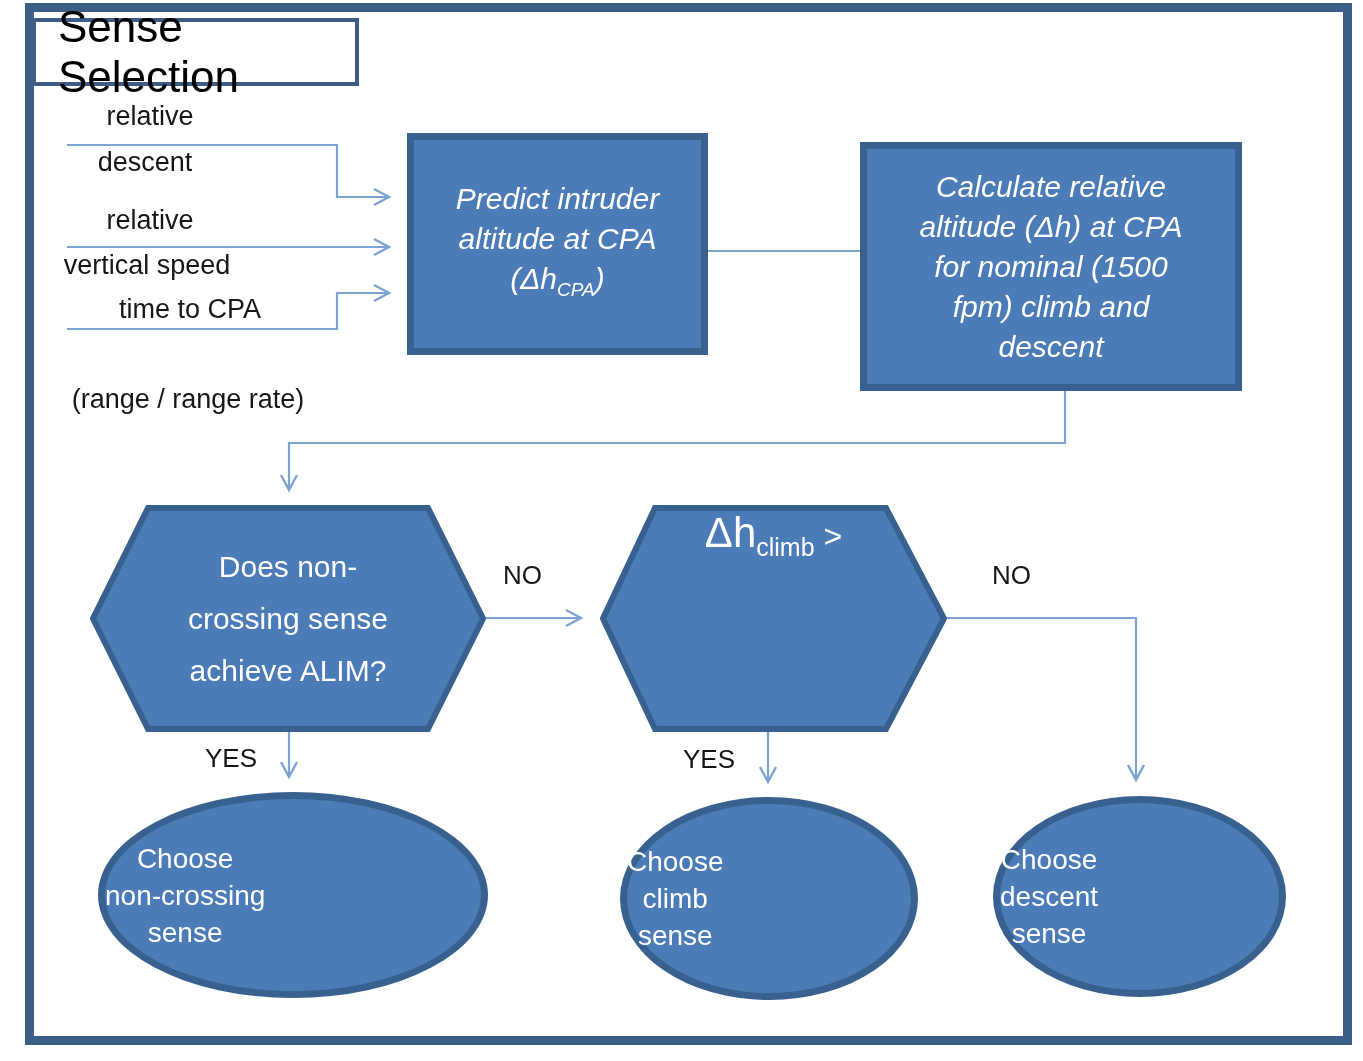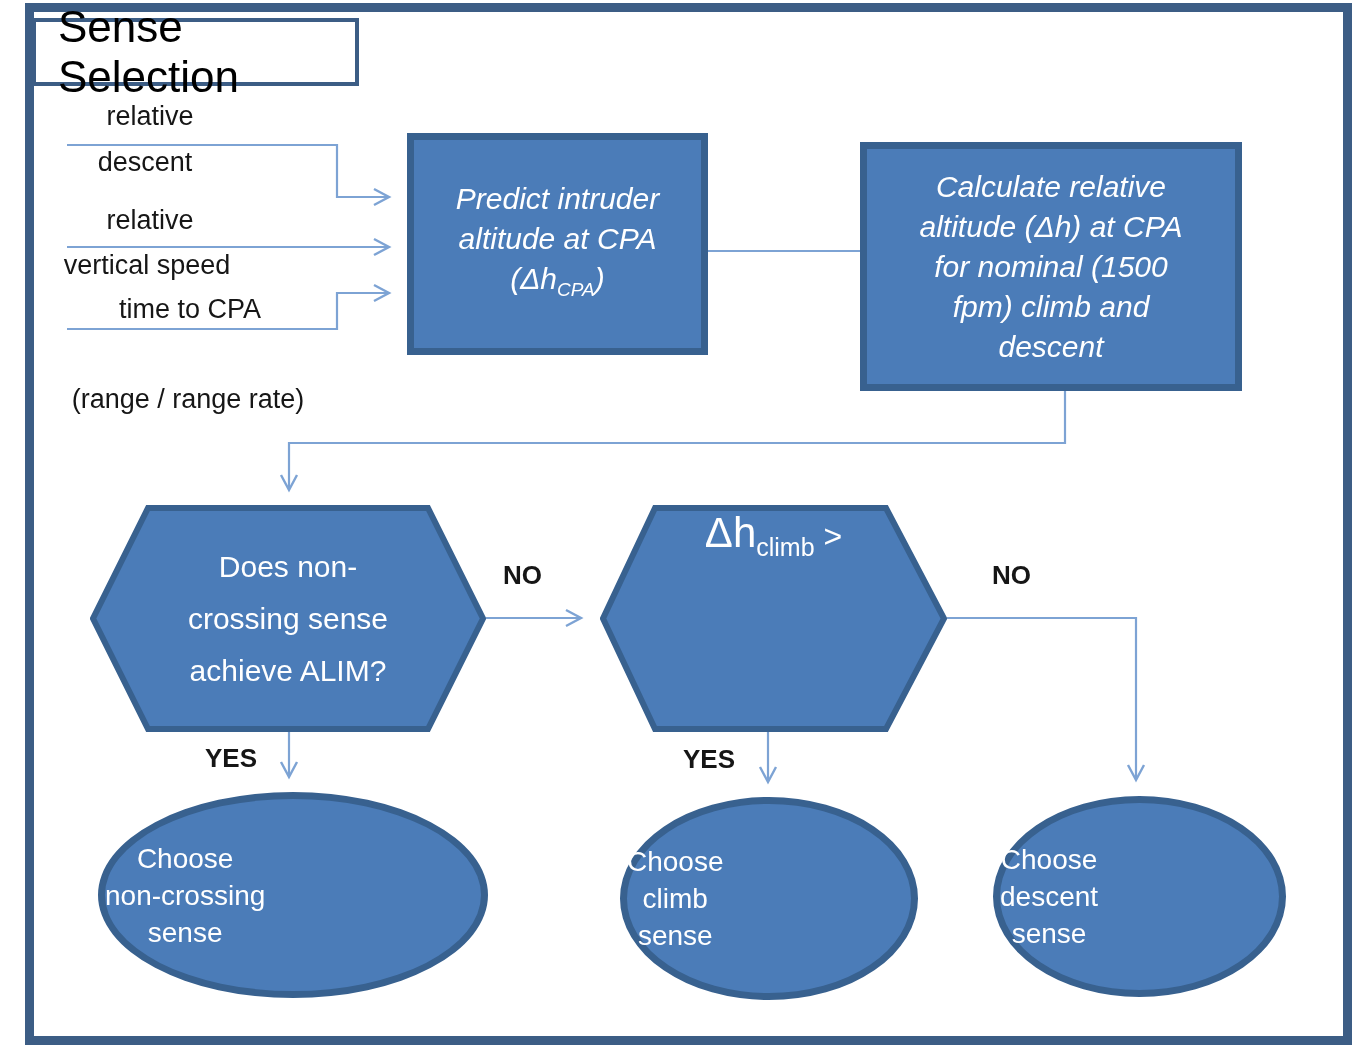--- a/index.html
+++ b/index.html
@@ -48,21 +48,21 @@
   .hex-formula{font-size:42px;line-height:56px;}
   .hex-formula .f-sub{font-size:25px;vertical-align:-0.35em;}
   .hex-formula .f-tail{font-size:32px;}
   .ellipse{
     position:absolute;background:var(--shape-fill);
     border:7px solid var(--shape-border);box-sizing:border-box;border-radius:50%;
     display:flex;align-items:center;justify-content:flex-start;text-align:center;
     color:var(--shape-text);font-size:28px;line-height:37px;z-index:2;
   }
   .edge-label{
-    position:absolute;color:var(--label-text);font-weight:bold;font-size:26px;z-index:3;
+    position:absolute;color:var(--label-text);font-weight:normal;font-size:26px;z-index:3;
   }
 </style>
 </head>
 <body>
 
 <div class="stage">
 
   <div class="frame"></div>
 
   <div class="title-box">

